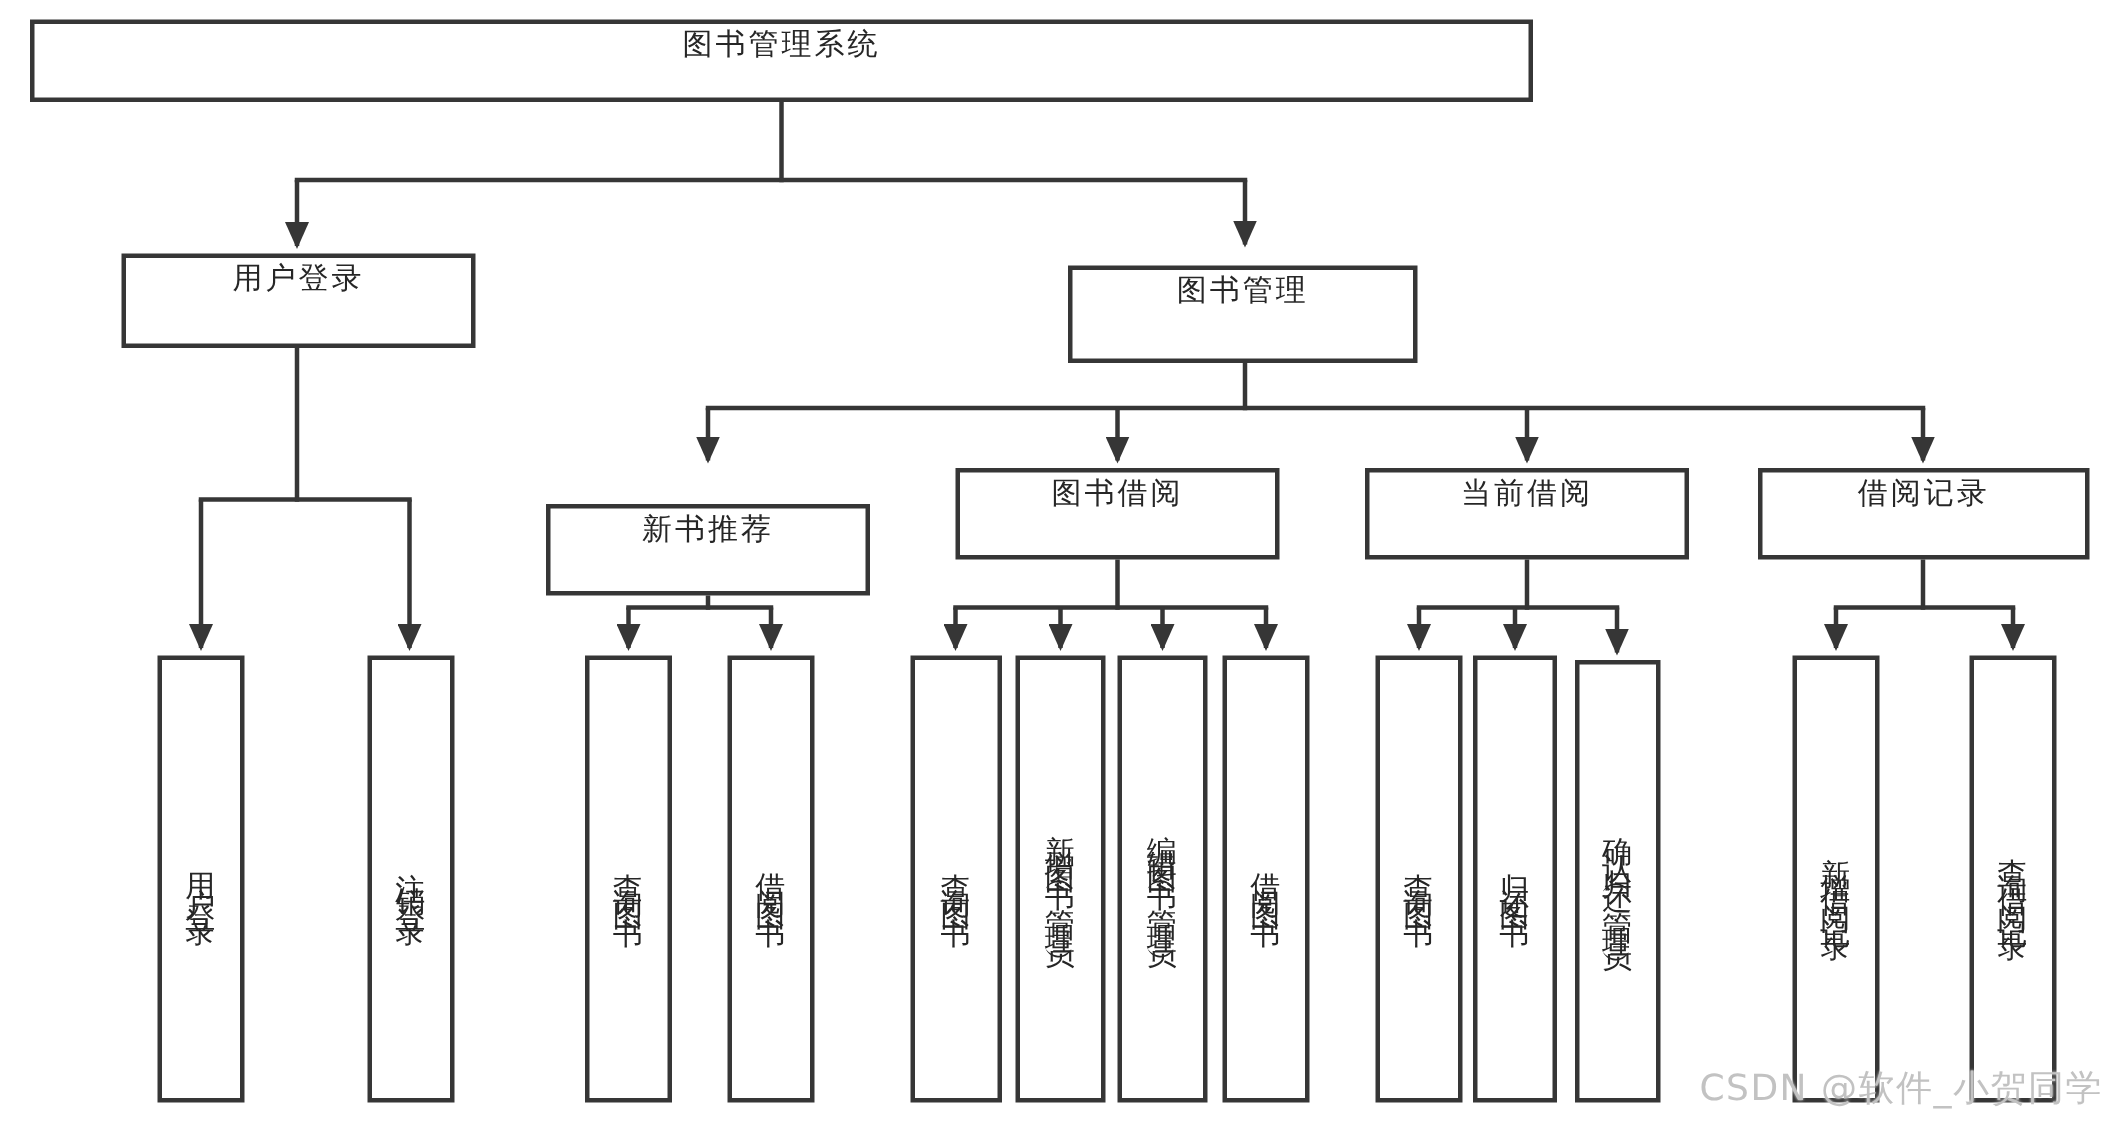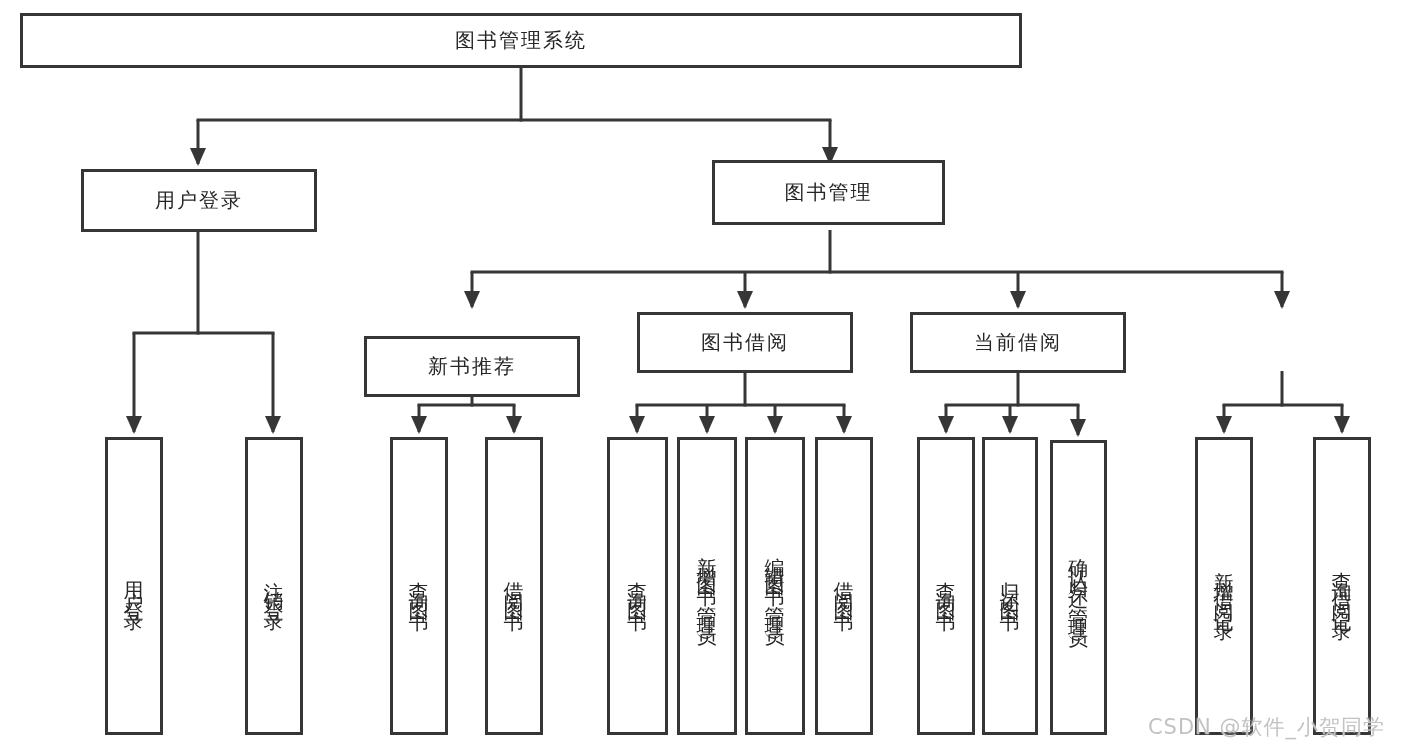--- a/index.html
+++ b/index.html
@@ -16,48 +16,48 @@
     background:var(--bg);
     overflow:hidden;
   }
   .wires{position:absolute;left:0;top:0;width:1405px;height:747px;}
   .wires path{stroke:var(--line);stroke-width:3;fill:none;}
   .node{
     position:absolute;
     box-sizing:border-box;
     background:#fff;
     border:3px solid var(--line);
-    display:flex;align-items:center;justify-content:center;
+    display:flex;justify-content:center;
     color:var(--text);
     font-size:20px;
     letter-spacing:2px;
     text-align:center;
   }
   .node.root   {left:20px;  top:13px;  width:1002px;height:55px;}
   .node.l2a    {left:81px;  top:169px; width:236px; height:63px;}
-  .node.l2b    {left:712px; top:160px; width:233px; height:65px;}
+  .node.l2b    {left:712px; top:177px; width:233px; height:65px;}
   .node.l3     {top:312px;height:61px;}
   .node.l3a    {left:364px;width:216px;margin-top:24px;}
   .node.l3b    {left:637px;width:216px;}
   .node.l3c    {left:910px;width:216px;}
   .node.l3d    {left:1172px;width:221px;}
   .node.leaf   {top:437px;height:298px;width:58px;}
   .leaf .v{
     writing-mode:vertical-rl;
     text-orientation:mixed;
     letter-spacing:10px;
     font-size:20px;
     line-height:1;
     white-space:nowrap;
   }
   .watermark{
     position:absolute;
-    right:20px;bottom:6px;
+    right:3px;bottom:6px;
     color:var(--wm);
-    font-size:21px;
+    font-size:24px;
     letter-spacing:1px;
     z-index:5;
     text-shadow:0 0 2px #ffffff;
     pointer-events:none;
   }
 </style>
 </head>
 <body>
 
 <div class="canvas">
@@ -123,20 +123,23 @@
 
   <div class="node l3 l3a">
     <span>新书推荐</span>
   </div>
   <div class="node l3 l3c">
     <span>当前借阅</span>
   </div>
   <div class="node l3 l3b">
     <span>图书借阅</span>
   </div>
+  <div class="node l3 l3d">
+    <span>借阅记录</span>
+  </div>
 
   <div class="node leaf" style="left:105px;">
     <span class="v">用户登录</span>
   </div>
   <div class="node leaf" style="left:245px;">
     <span class="v">注销登录</span>
   </div>
 
   <div class="node leaf" style="left:390px;">
     <span class="v">查询图书</span>

